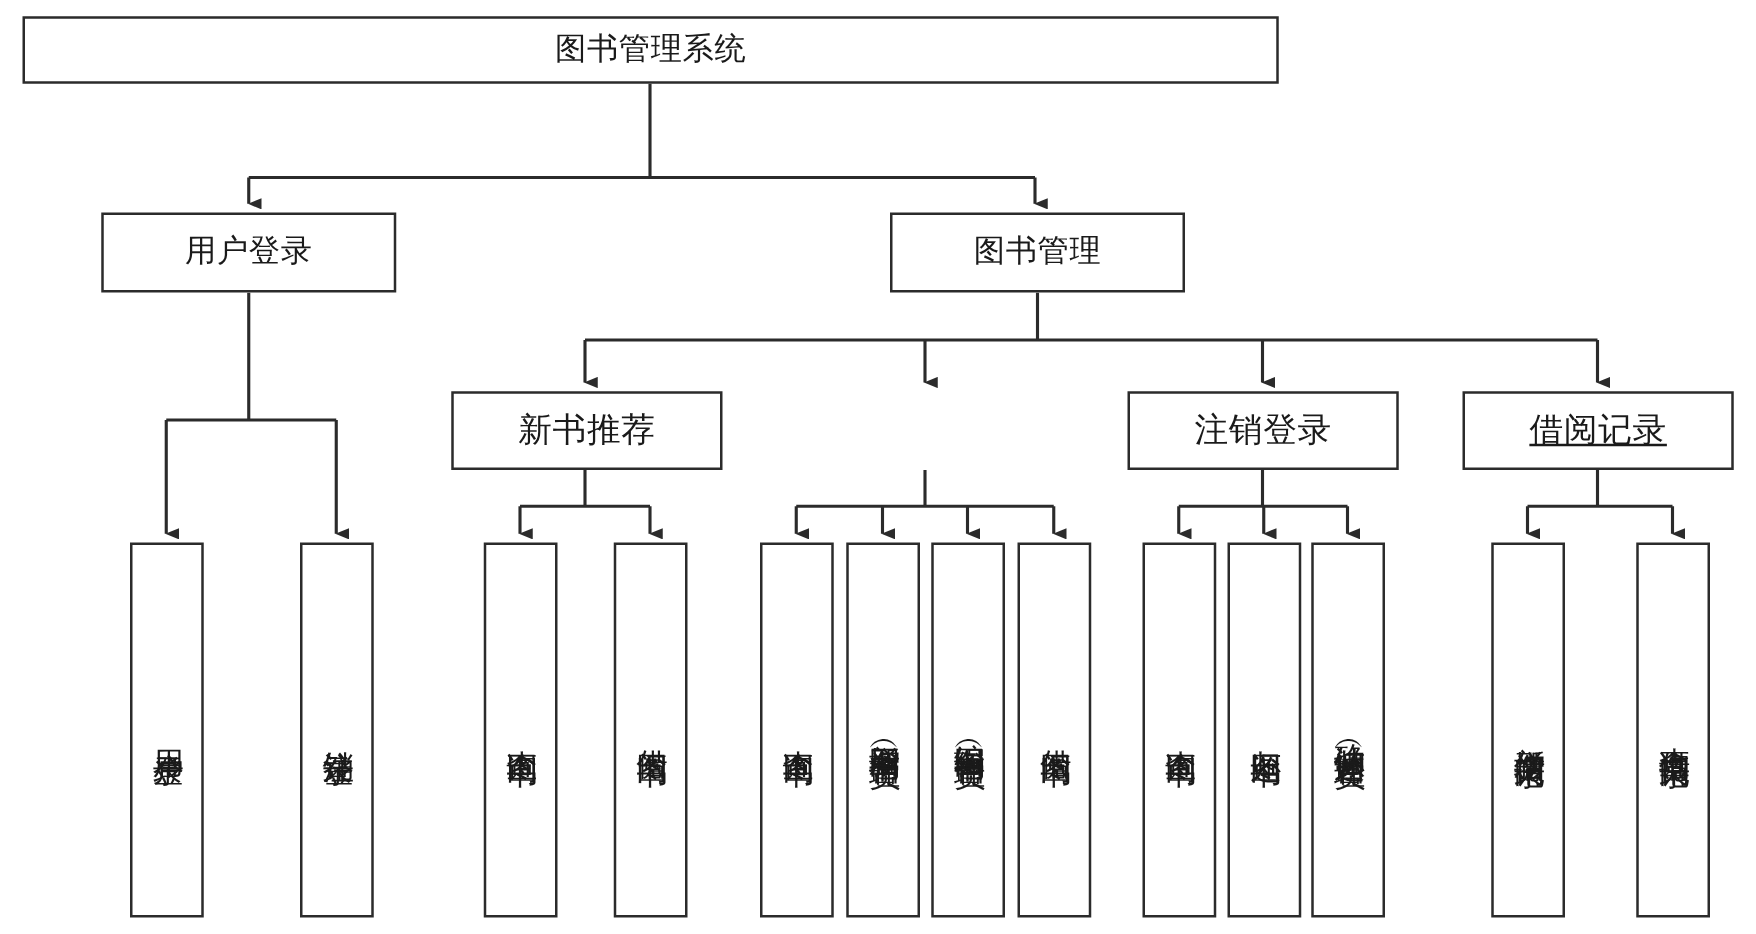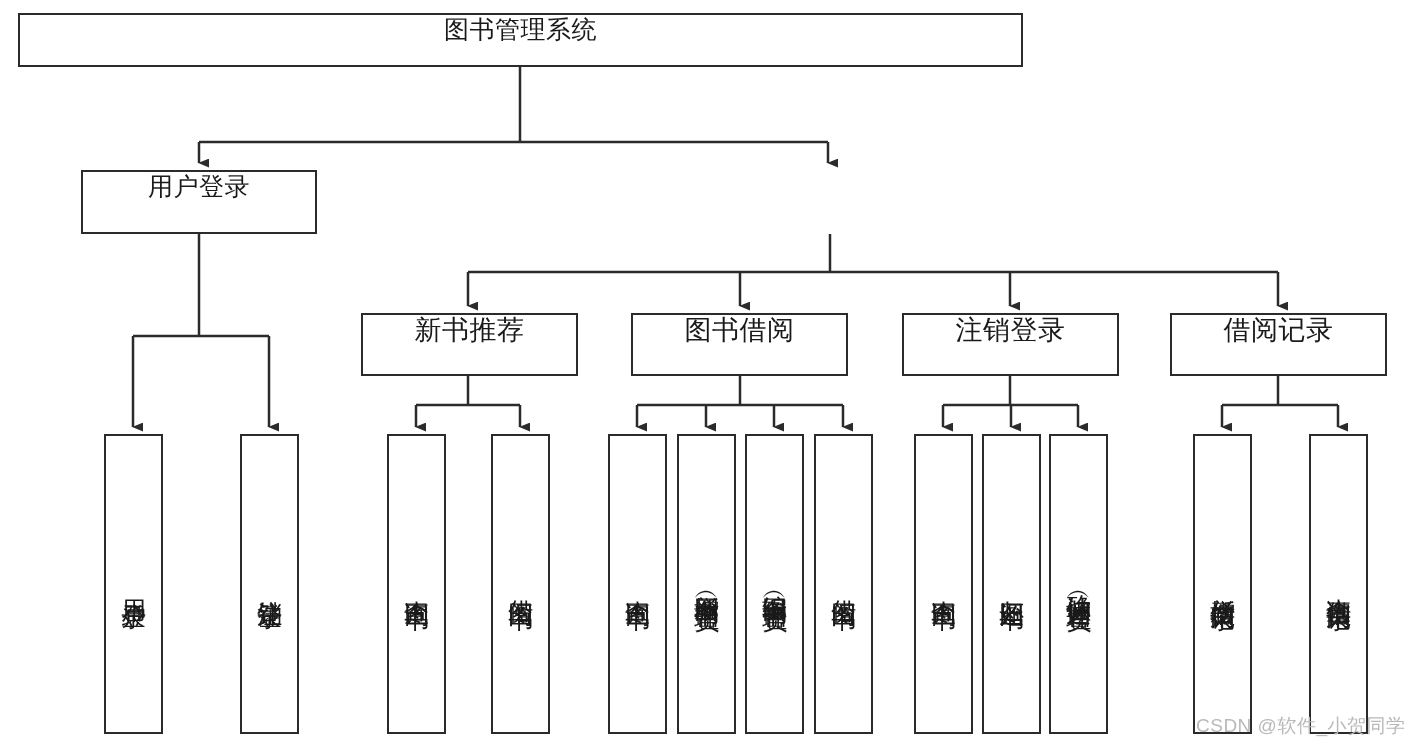--- a/index.html
+++ b/index.html
@@ -23,21 +23,21 @@
     top: 0;
     width: 1405px;
     height: 747px;
   }
   .node-box {
     position: absolute;
     box-sizing: border-box;
     border: 2.5px solid #2b2b2b;
     background: #ffffff;
     display: flex;
-    align-items: flex-start;
+    align-items: center;
     justify-content: center;
     color: #1a1a1a;
   }
   .node-label {
     font-size: 25px;
     line-height: 1.18;
     letter-spacing: 0.5px;
     white-space: nowrap;
     text-align: center;
   }
@@ -120,31 +120,31 @@
     </g>
   </svg>
 
   <div class="node-box root" style="left:18px; top:13px; width:1005px; height:54px;">
     <span class="node-label">图书管理系统</span>
   </div>
 
   <div class="node-box level2" style="left:81px; top:170px; width:236px; height:64px;">
     <span class="node-label">用户登录</span>
   </div>
+  <div class="node-box level2" style="left:712px; top:170px; width:236px; height:64px;">
+    <span class="node-label">图书管理</span>
+  </div>
 
   <div class="node-box level3" style="left:361px; top:313px; width:217px; height:63px;">
     <span class="node-label">新书推荐</span>
   </div>
-  <div class="node-box level3" style="left:631px; top:313px; width:217px; height:63px;">
-    <span class="node-label">图书借阅</span>
-  </div>
   <div class="node-box level3" style="left:902px; top:313px; width:217px; height:63px;">
     <span class="node-label">注销登录</span>
   </div>
-  <div class="node-box level3" style="left:1170px; top:313px; width:217px; height:63px;">
+  <div class="node-box level3" style="left:1170px; top:313px; width:217px; height:63px;text-decoration:underline;">
     <span class="node-label">借阅记录</span>
   </div>
 
   <div class="node-box leaf" style="left:104px; top:434px; width:59px; height:300px;">
     <span class="node-label">用户登录</span>
   </div>
   <div class="node-box leaf" style="left:240px; top:434px; width:59px; height:300px;">
     <span class="node-label">注销登录</span>
   </div>
 
@@ -178,15 +178,14 @@
     <span class="node-label">确认归还（管理员）</span>
   </div>
 
   <div class="node-box leaf" style="left:1193px; top:434px; width:59px; height:300px;">
     <span class="node-label">新增借阅记录</span>
   </div>
   <div class="node-box leaf" style="left:1309px; top:434px; width:59px; height:300px;">
     <span class="node-label">查询借阅记录</span>
   </div>
 
-  <div class="watermark" style="left:1196px; top:713px;">CSDN @软件_小贺同学</div>
 
 </div>
 
 </body></html>

